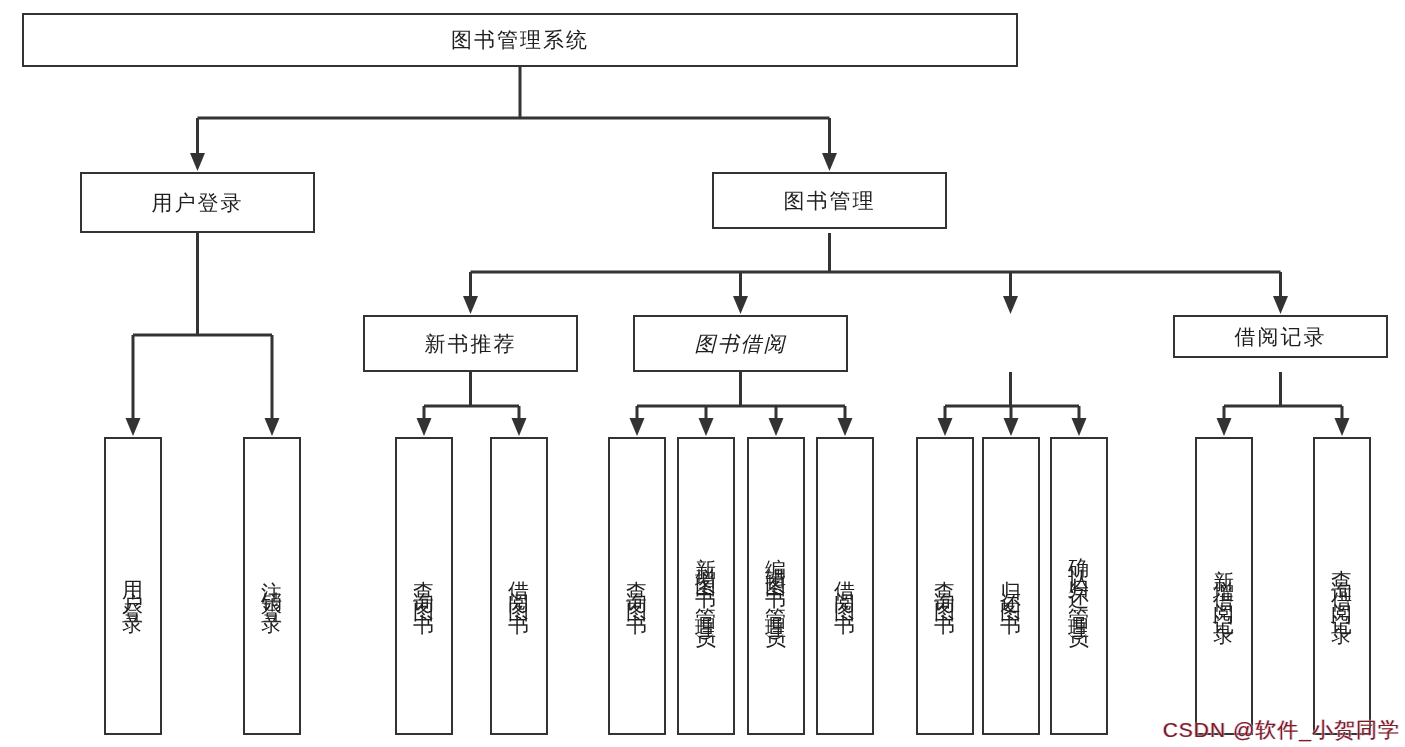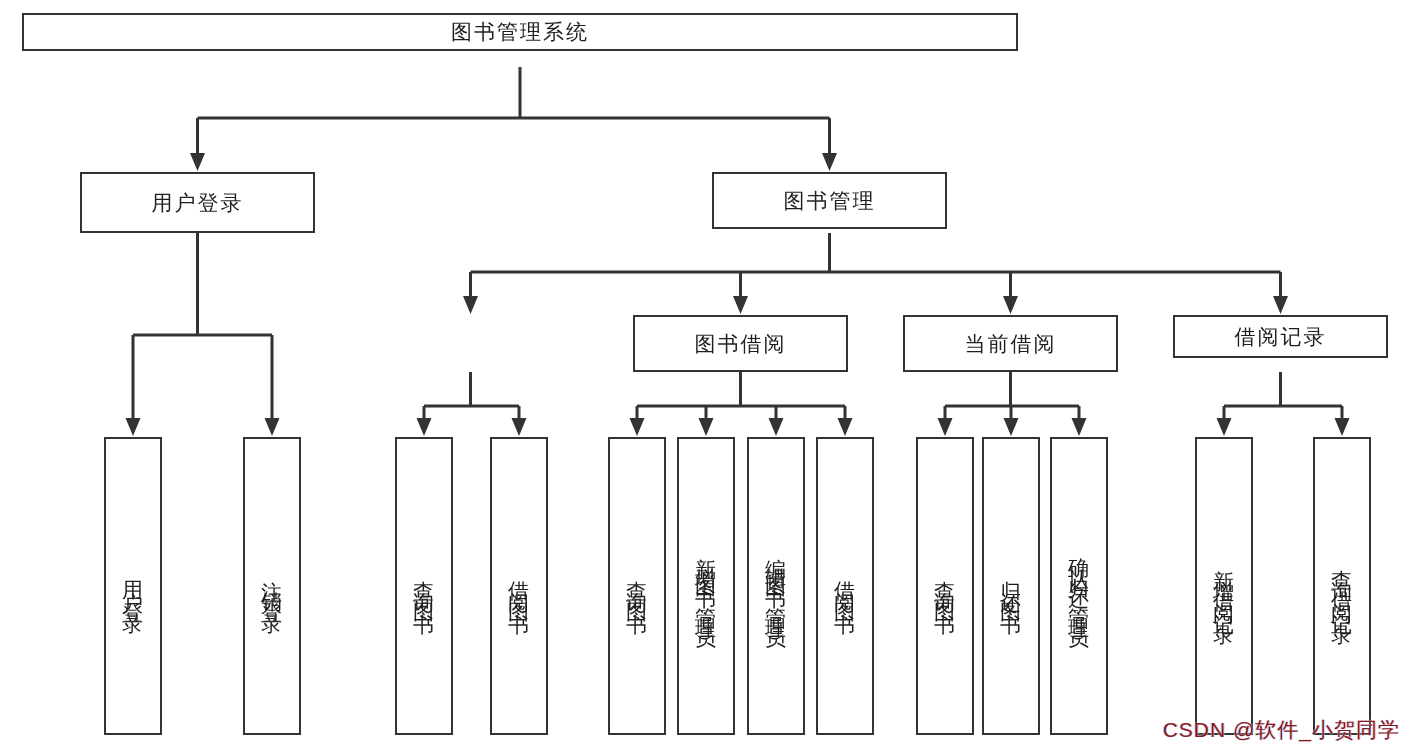--- a/index.html
+++ b/index.html
@@ -76,36 +76,36 @@
 
       <polygon points="937.5,418 952.5,418 945,436"></polygon>
       <polygon points="1003.5,418 1018.5,418 1011,436"></polygon>
       <polygon points="1071.5,418 1086.5,418 1079,436"></polygon>
 
       <polygon points="1216.5,418 1231.5,418 1224,436"></polygon>
       <polygon points="1334.5,418 1349.5,418 1342,436"></polygon>
     </g>
   </svg>
 
-  <div class="box" style="left:22px;top:13px;width:996px;height:38px;">
+  <div class="box" style="left:22px;top:13px;width:996px;height:54px;">
     <span class="lbl">图书管理系统</span>
   </div>
 
   <div class="box" style="left:80px;top:172px;width:235px;height:61px;">
     <span class="lbl">用户登录</span>
   </div>
   <div class="box" style="left:712px;top:172px;width:235px;height:57px;">
     <span class="lbl">图书管理</span>
   </div>
 
-  <div class="box" style="left:633px;top:315px;width:215px;height:57px;">
+  <div class="box" style="left:363px;top:315px;width:215px;height:57px;">
+    <span class="lbl">新书推荐</span>
+  </div>
+  <div class="box" style="left:633px;top:315px;width:215px;height:57px;font-style:italic;">
     <span class="lbl">图书借阅</span>
-  </div>
-  <div class="box" style="left:903px;top:315px;width:215px;height:57px;">
-    <span class="lbl">当前借阅</span>
   </div>
   <div class="box" style="left:1173px;top:315px;width:215px;height:43px;">
     <span class="lbl">借阅记录</span>
   </div>
 
   <div class="box leaf" style="left:104px;top:437px;width:58px;height:298px;">
     <span class="vtext">用户登录</span>
   </div>
   <div class="box leaf" style="left:243px;top:437px;width:58px;height:298px;">
     <span class="vtext">注销登录</span>

